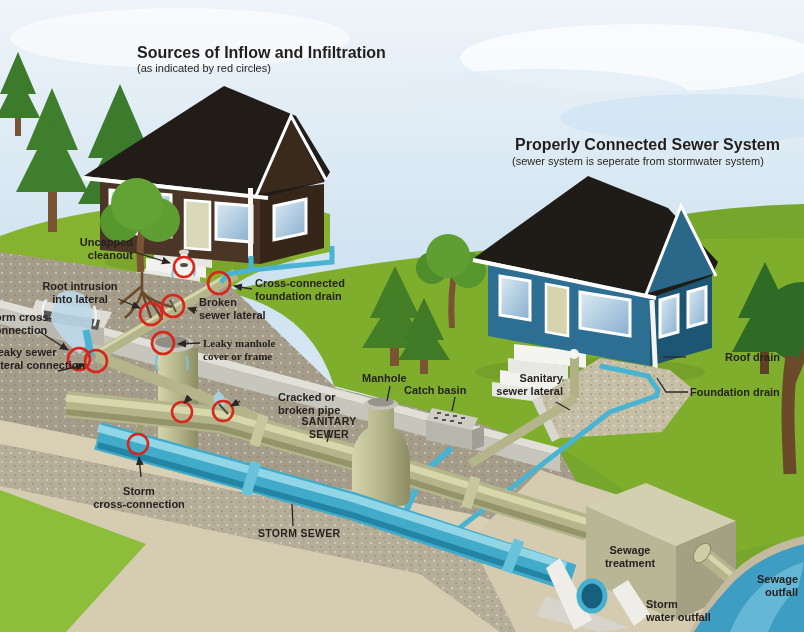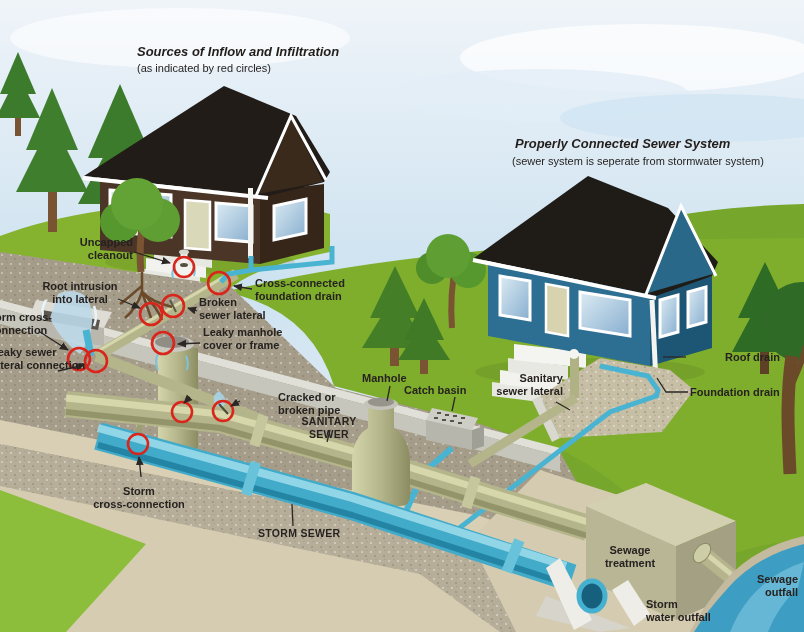--- a/index.html
+++ b/index.html
@@ -4,21 +4,21 @@
 <style>
   html,body{margin:0;padding:0;background:#fff;}
   .scene{position:relative;width:804px;height:632px;overflow:hidden;
          font-family:"Liberation Sans","DejaVu Sans",sans-serif;}
   .scene svg{position:absolute;left:0;top:0;}
   .lbl{position:absolute;font-weight:bold;font-size:11px;line-height:1.22;
        color:#262220;white-space:pre-line;}
   .ctr{text-align:center;margin-top:8px;}
   .rt{text-align:right;}
   .caps{font-size:10.5px;letter-spacing:.3px;}
-  .title-h{position:absolute;font-weight:bold;font-size:13px;color:#221e1c;font-style:italic;}
+  .title-h{position:absolute;font-weight:bold;font-size:16px;color:#221e1c;}
   .title-s{position:absolute;font-weight:normal;font-size:11px;color:#221e1c;}
 </style>
 </head>
 <body>
 
 <div class="scene">
 
 <svg width="804" height="632" viewBox="0 0 804 632">
   <defs>
     <linearGradient id="skyG" x1="0" y1="0" x2="0" y2="1">
@@ -331,21 +331,21 @@
 <div class="lbl rt" style="right:671px;top:236px;margin-left:18px;">Uncapped
 cleanout</div>
 <div class="lbl ctr" style="left:28px;top:272px;width:104px;">Root intrusion
 into lateral</div>
 <div class="lbl ctr" style="left:-30px;top:303px;width:96px;">Storm cross-
 connection</div>
 <div class="lbl" style="left:255px;top:277px;">Cross-connected
 foundation drain</div>
 <div class="lbl" style="left:199px;top:296px;">Broken
 sewer lateral</div>
-<div class="lbl" style="left:203px;top:326px;">Leaky manhole
+<div class="lbl" style="left:203px;top:337px;font-family:Liberation Serif, serif;">Leaky manhole
 cover or frame</div>
 <div class="lbl" style="left:-9px;top:346px;">Leaky sewer
 lateral connection</div>
 <div class="lbl" style="left:238px;top:391px;padding-left:40px;">Cracked or
 broken pipe</div>
 <div class="lbl ctr caps" style="left:297px;top:407px;width:64px;">SANITARY
 SEWER</div>
 <div class="lbl" style="left:362px;top:372px;">Manhole</div>
 <div class="lbl" style="left:404px;top:384px;text-align:right;">Catch basin</div>
 <div class="lbl rt" style="right:241px;top:372px;">Sanitary

